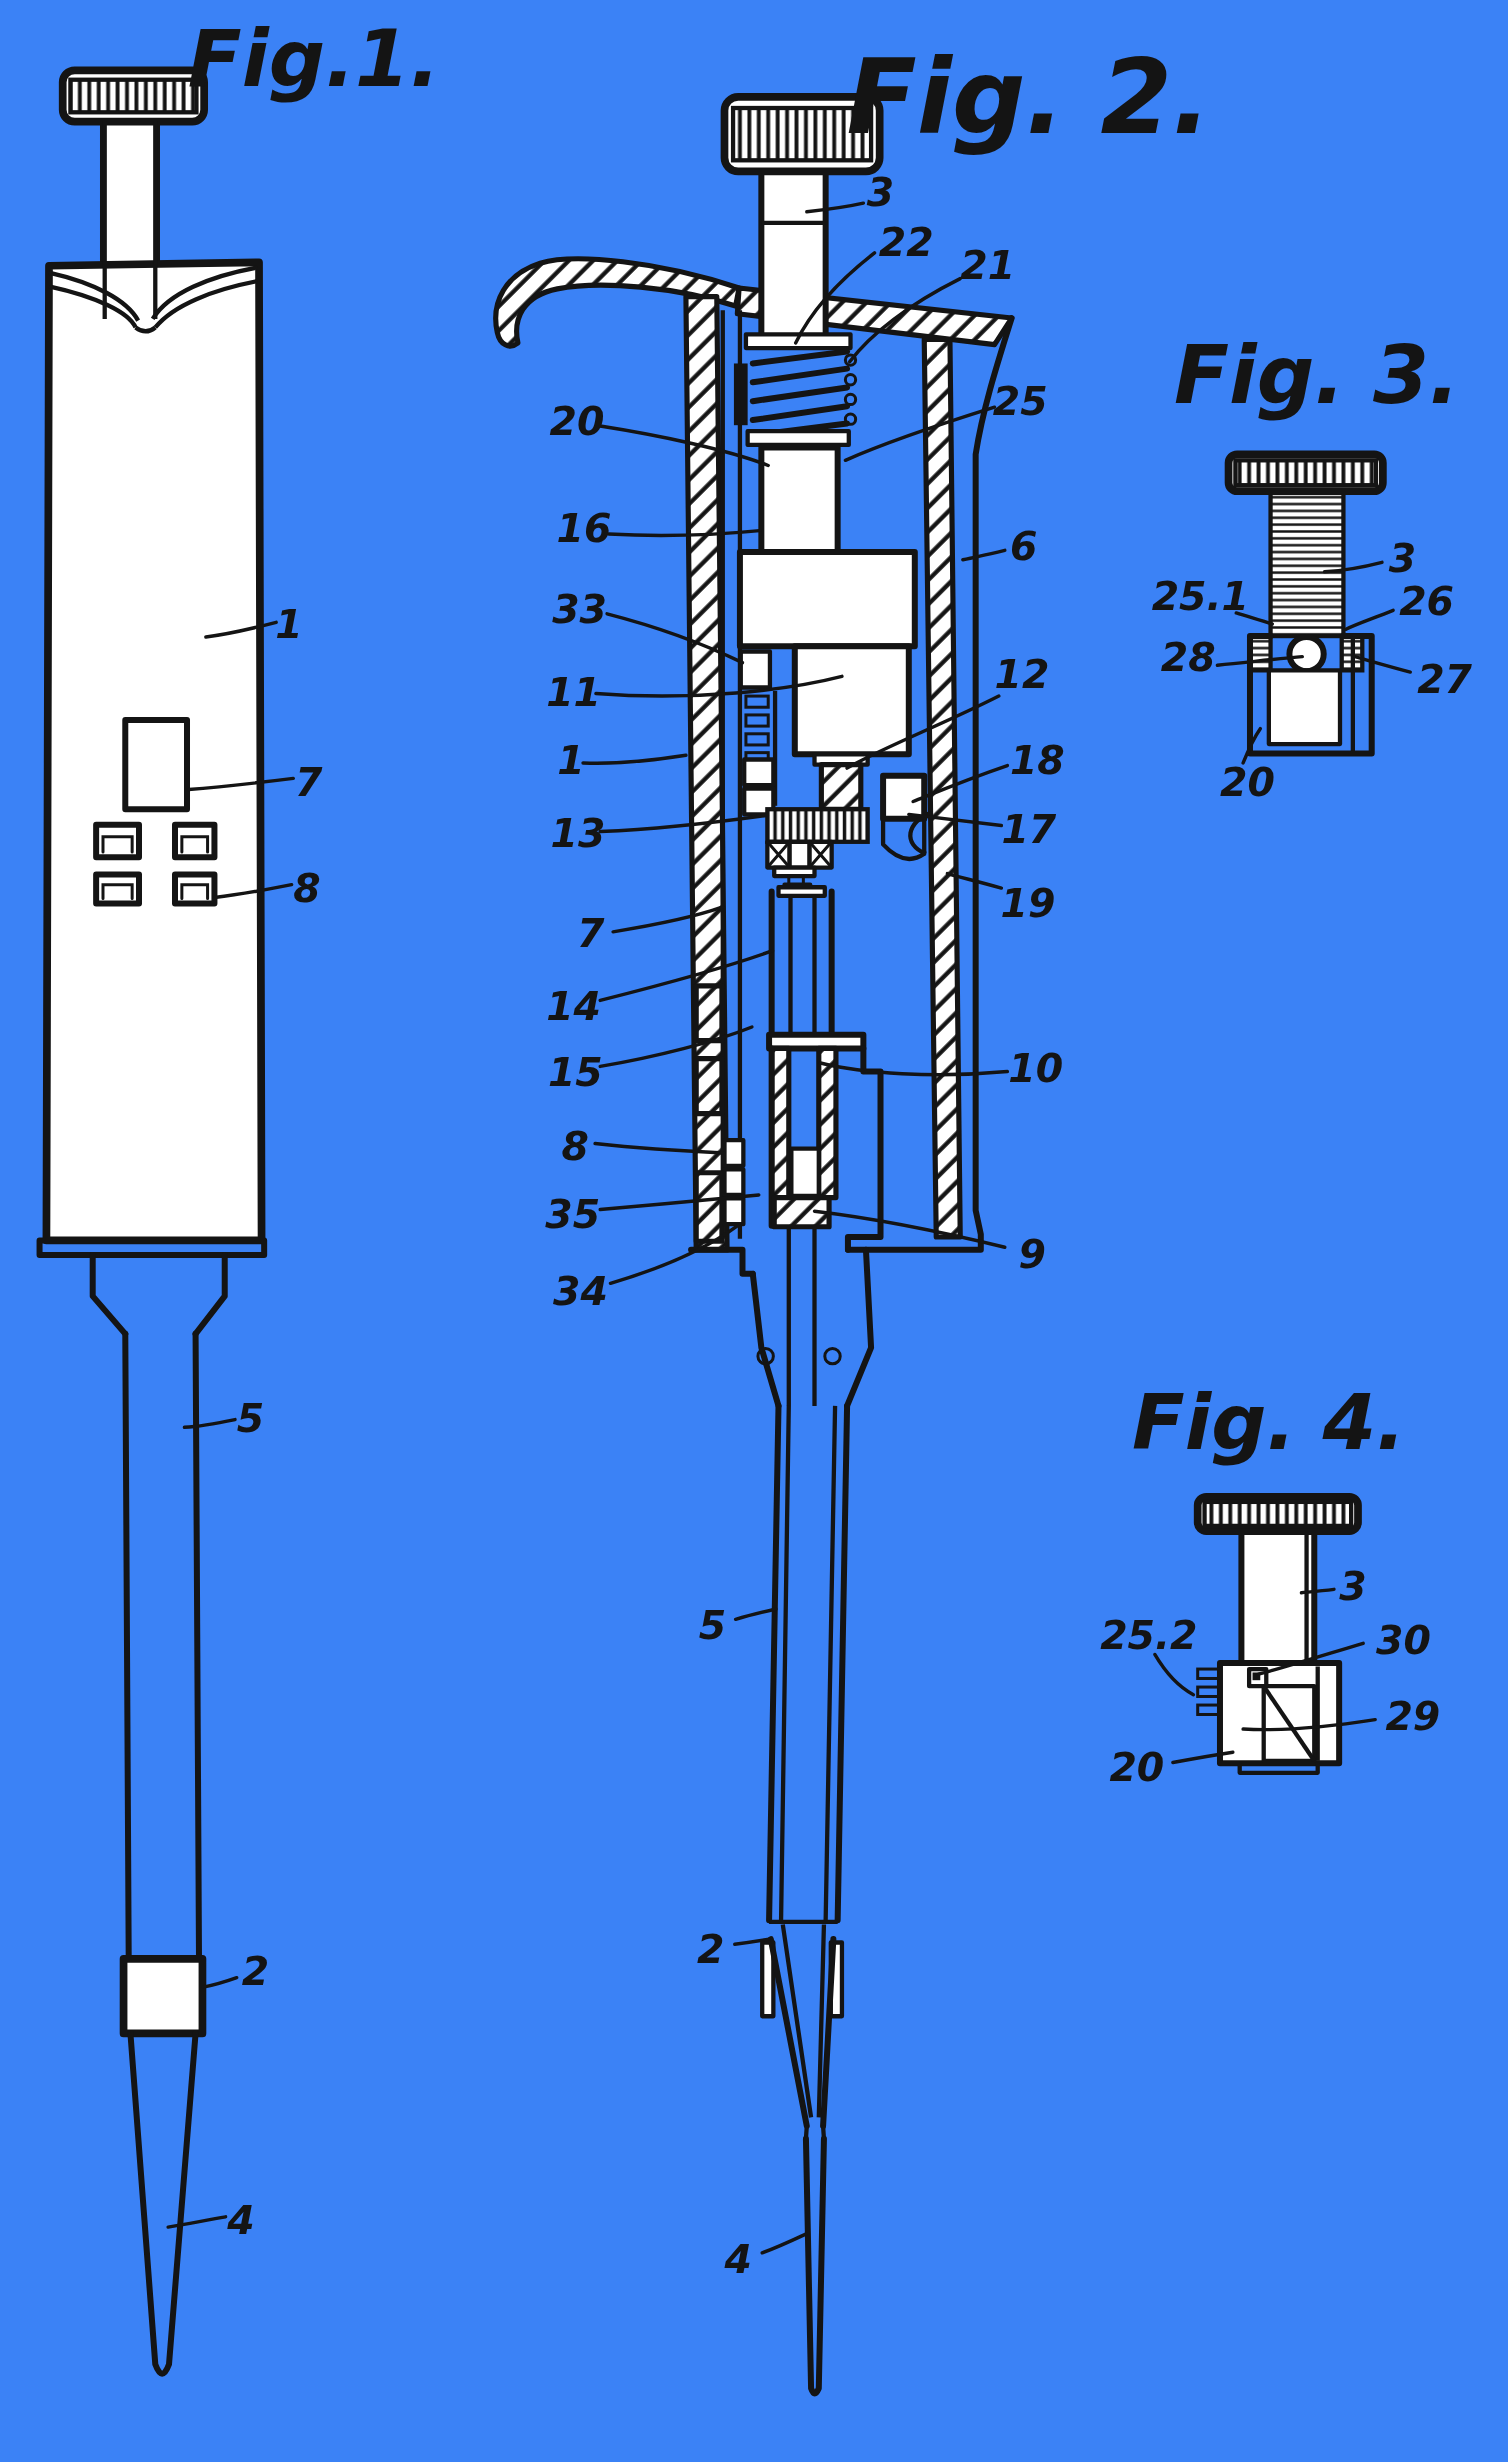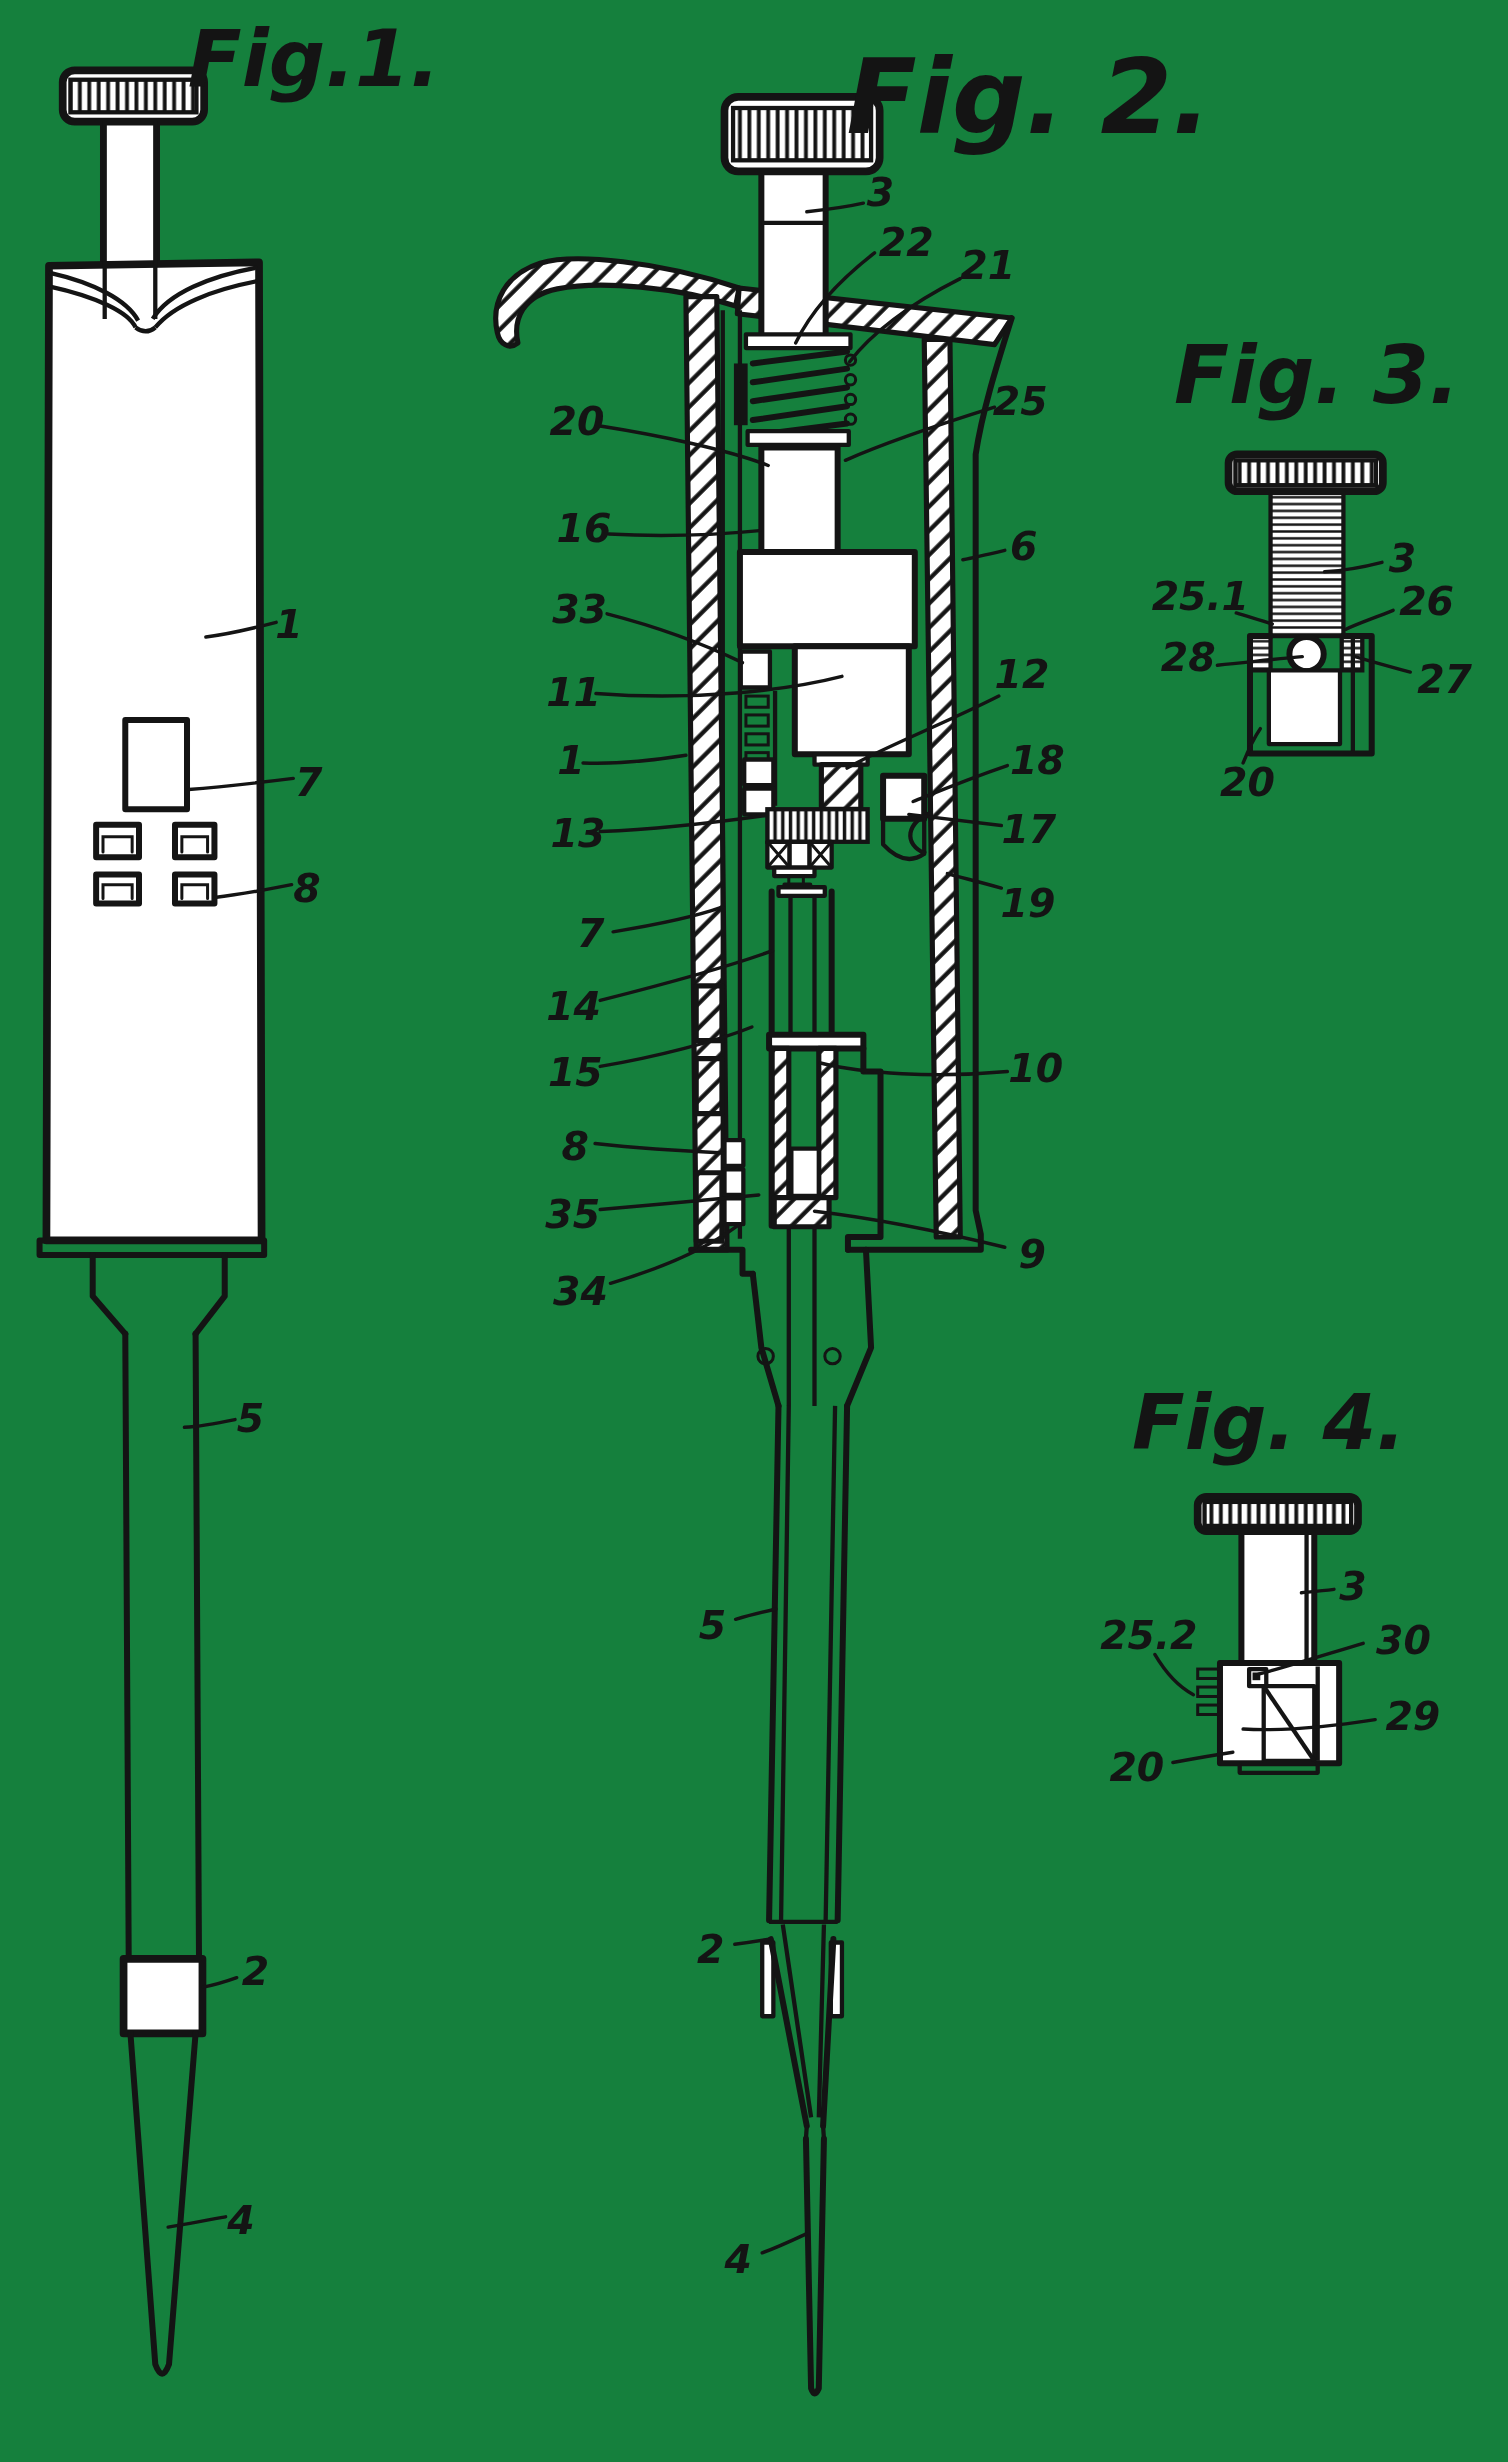--- a/index.html
+++ b/index.html
@@ -1,16 +1,16 @@
 <!DOCTYPE html>
 <html style="font-size:13.7px"><head>
 <meta charset="utf-8">
 <style>
   html,body{margin:0;padding:0;background:#e8e8e8;}
-  .sheet{width:1509px;height:2462px;background:#15803d;position:relative;margin:0 auto;
+  .sheet{width:1509px;height:2462px;background:#3b82f6;position:relative;margin:0 auto;
          font-family:"DejaVu Sans",sans-serif;text-decoration:underline;}
   svg{display:block;width:1509px;height:2462px;}
   .outline{fill:none;stroke:#141414;stroke-width:7;stroke-linejoin:round;stroke-linecap:round;}
   .thick{fill:none;stroke:#141414;stroke-width:9;stroke-linejoin:round;}
   .mid{fill:none;stroke:#141414;stroke-width:5;stroke-linejoin:round;}
   .fine{fill:none;stroke:#141414;stroke-width:3.5;stroke-linecap:round;}
   .leader{fill:none;stroke:#141414;stroke-width:4;stroke-linecap:round;}
   .hatched{fill:url(#hatch);stroke:#141414;stroke-width:6;stroke-linejoin:round;}
   .knurled{fill:url(#knurl);stroke:#141414;stroke-width:5;}
   .threaded{fill:url(#threads);stroke:#141414;stroke-width:5;}

